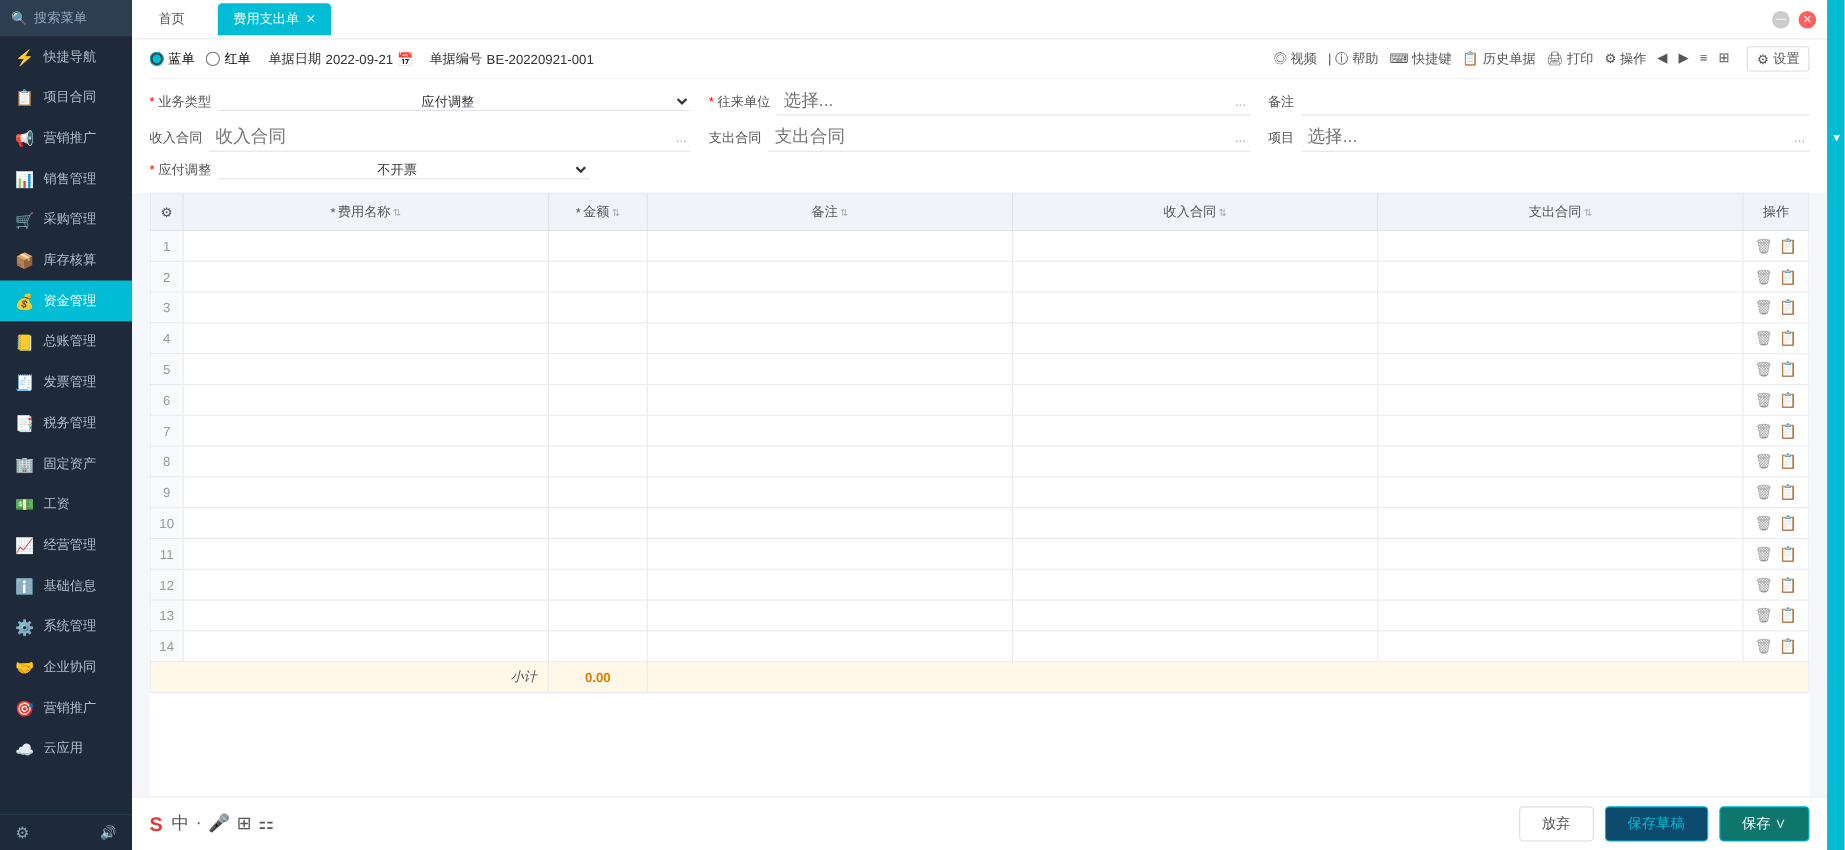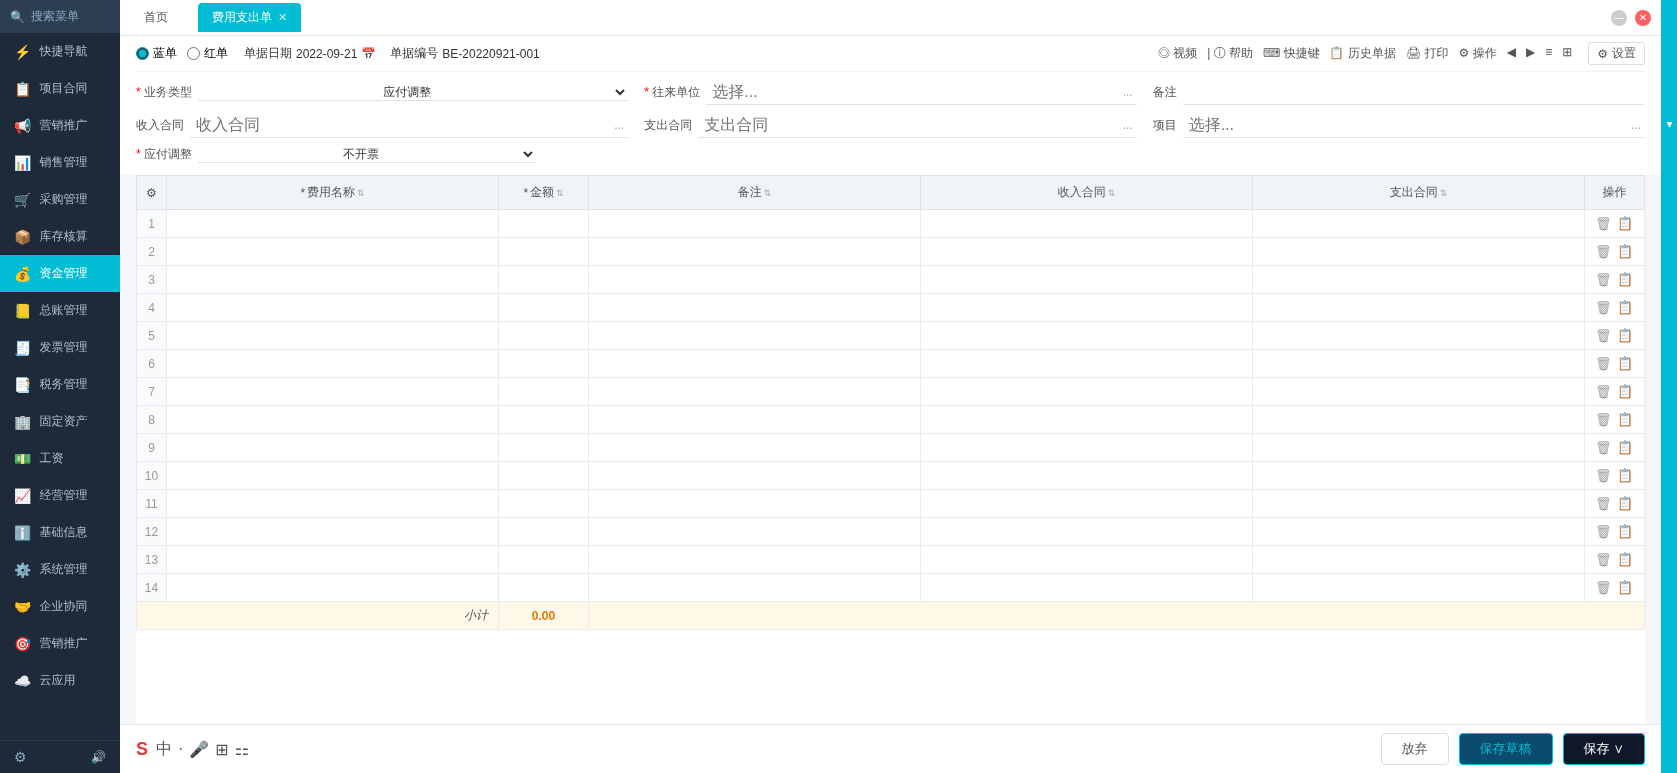--- a/index.html
+++ b/index.html
@@ -316,21 +316,21 @@
     .btn-discard {
       background: #fff;
       color: #555;
     }
     .btn-draft {
       background: #0c4a6e;
       color: #00bcd4;
       border-color: #00bcd4;
     }
     .btn-save {
-      background: #0f172a;
+      background: #0f766e;
       color: #fff;
       border-color: #00bcd4;
     }
     .col-settings { width: 30px; text-align: center; }
 
     .th-sort {
       display: flex;
       align-items: center;
       justify-content: center;
       gap: 2px;

